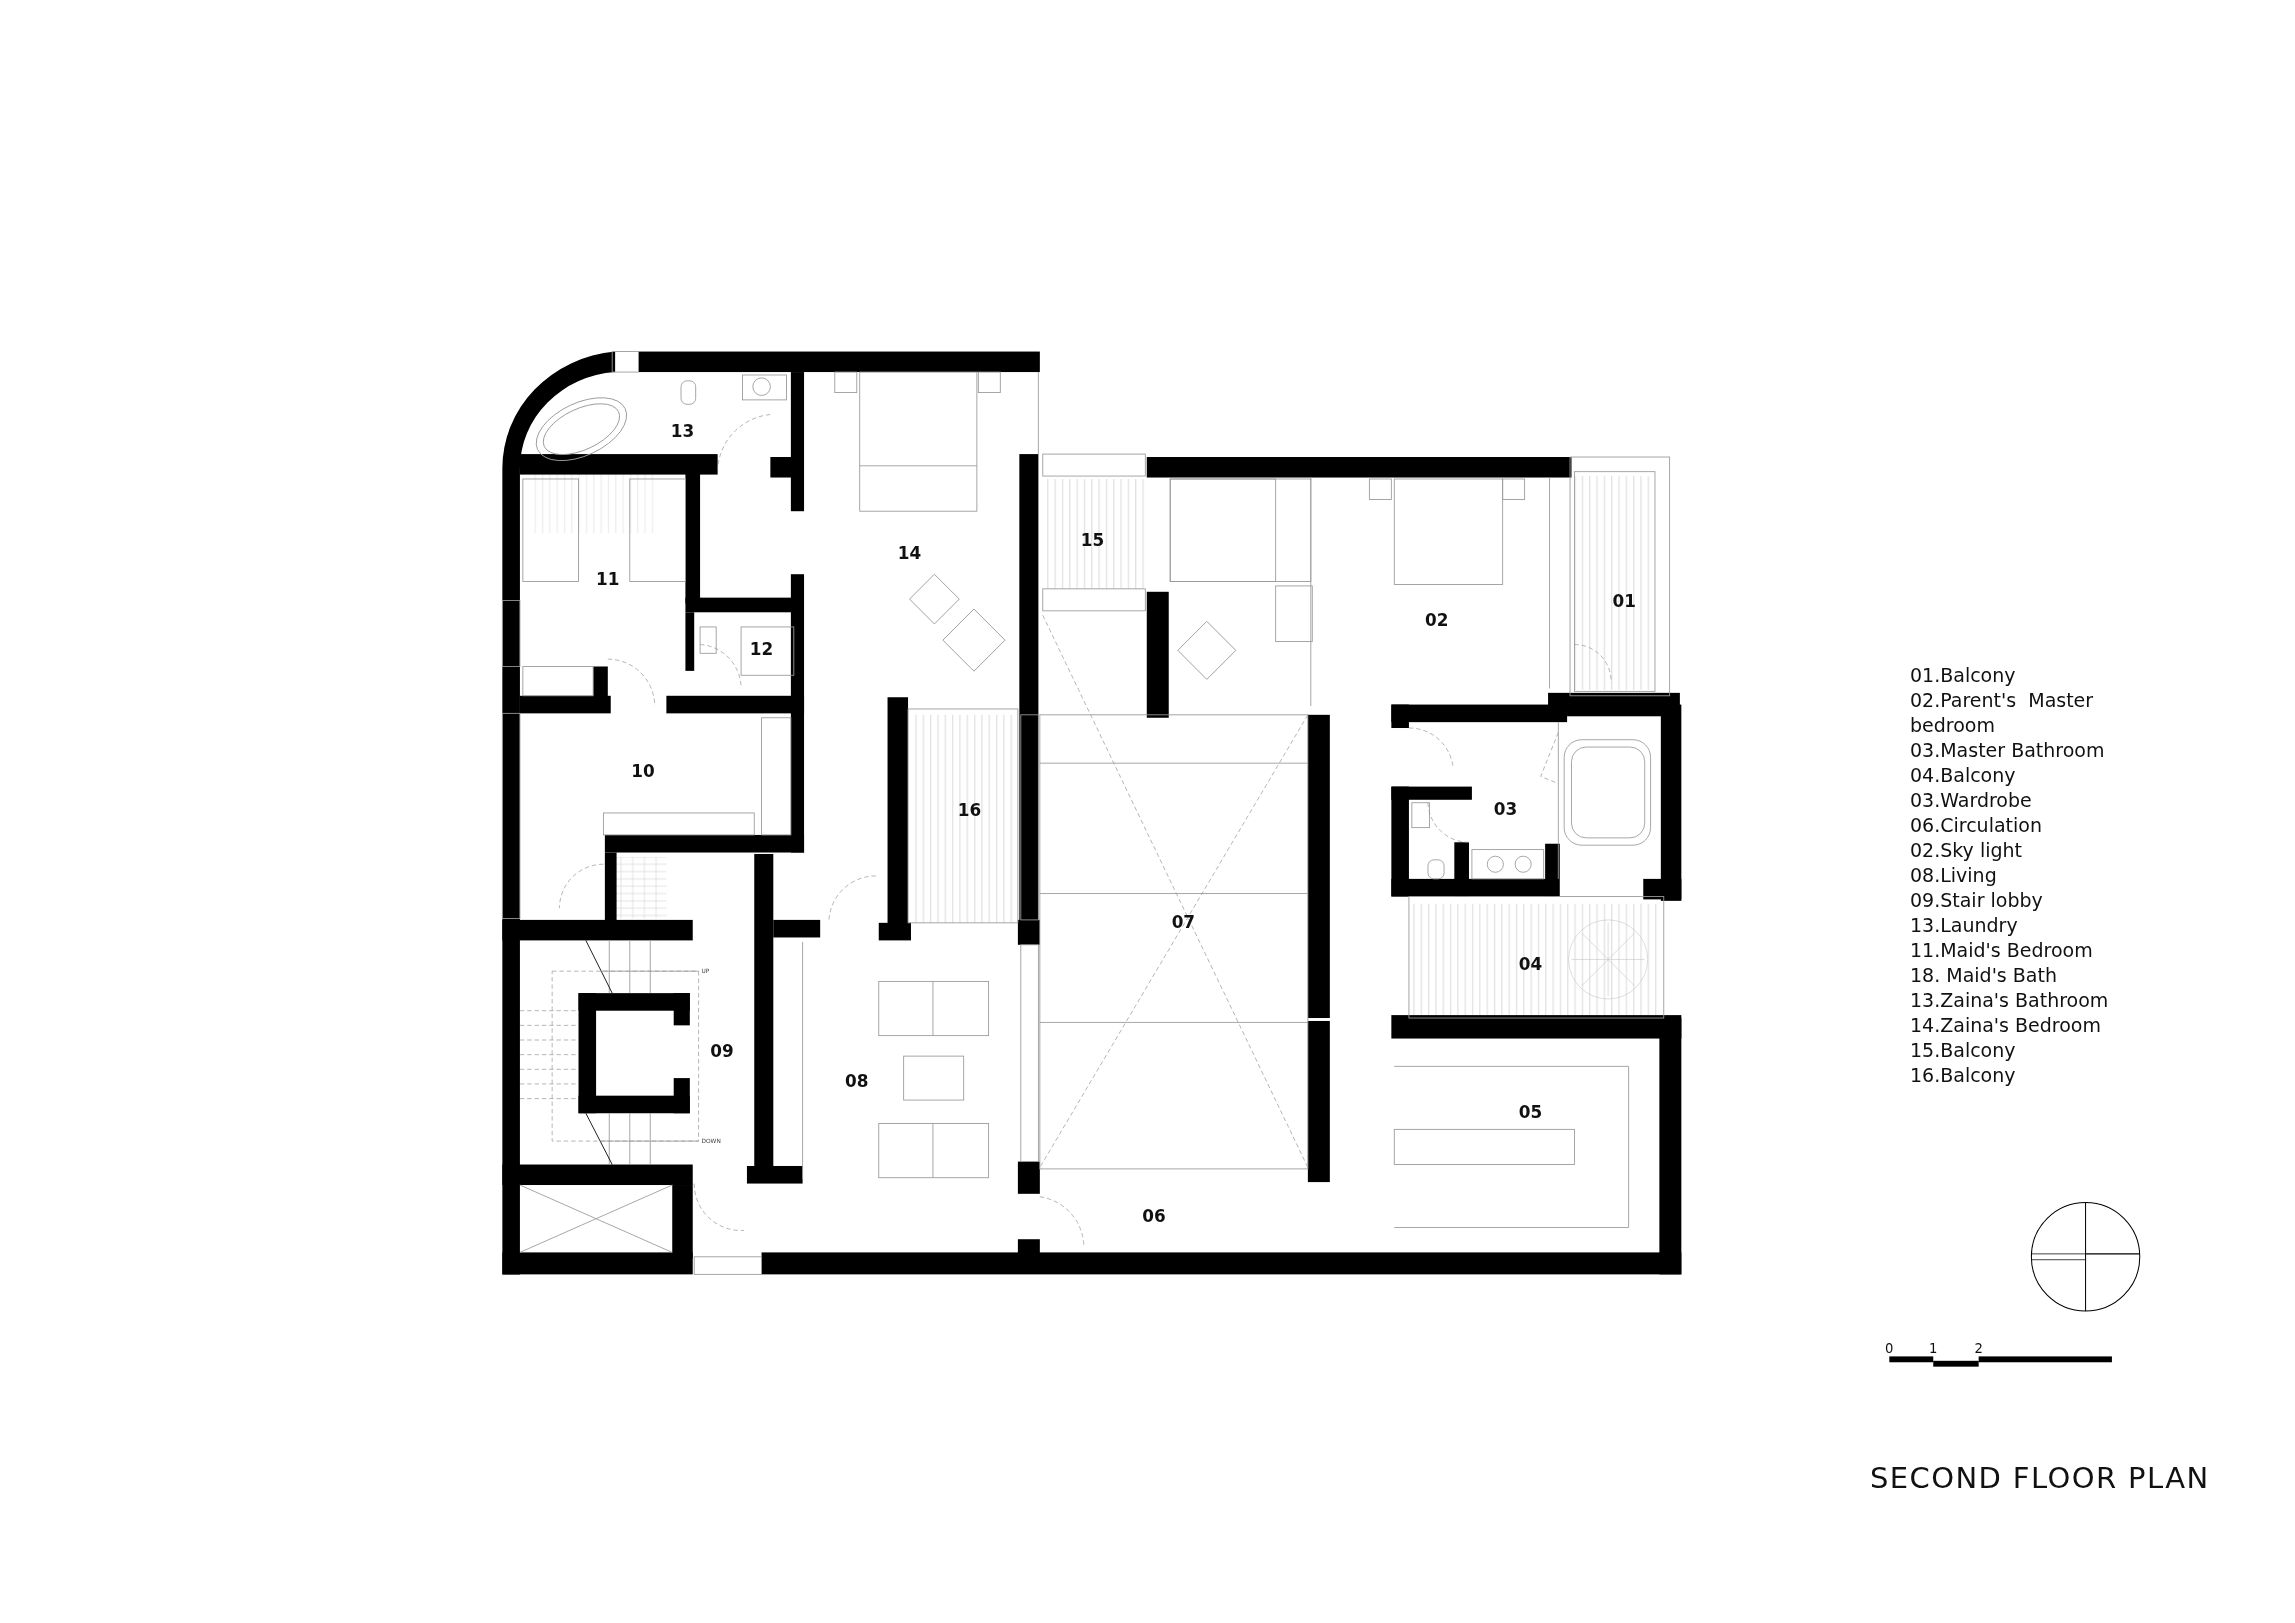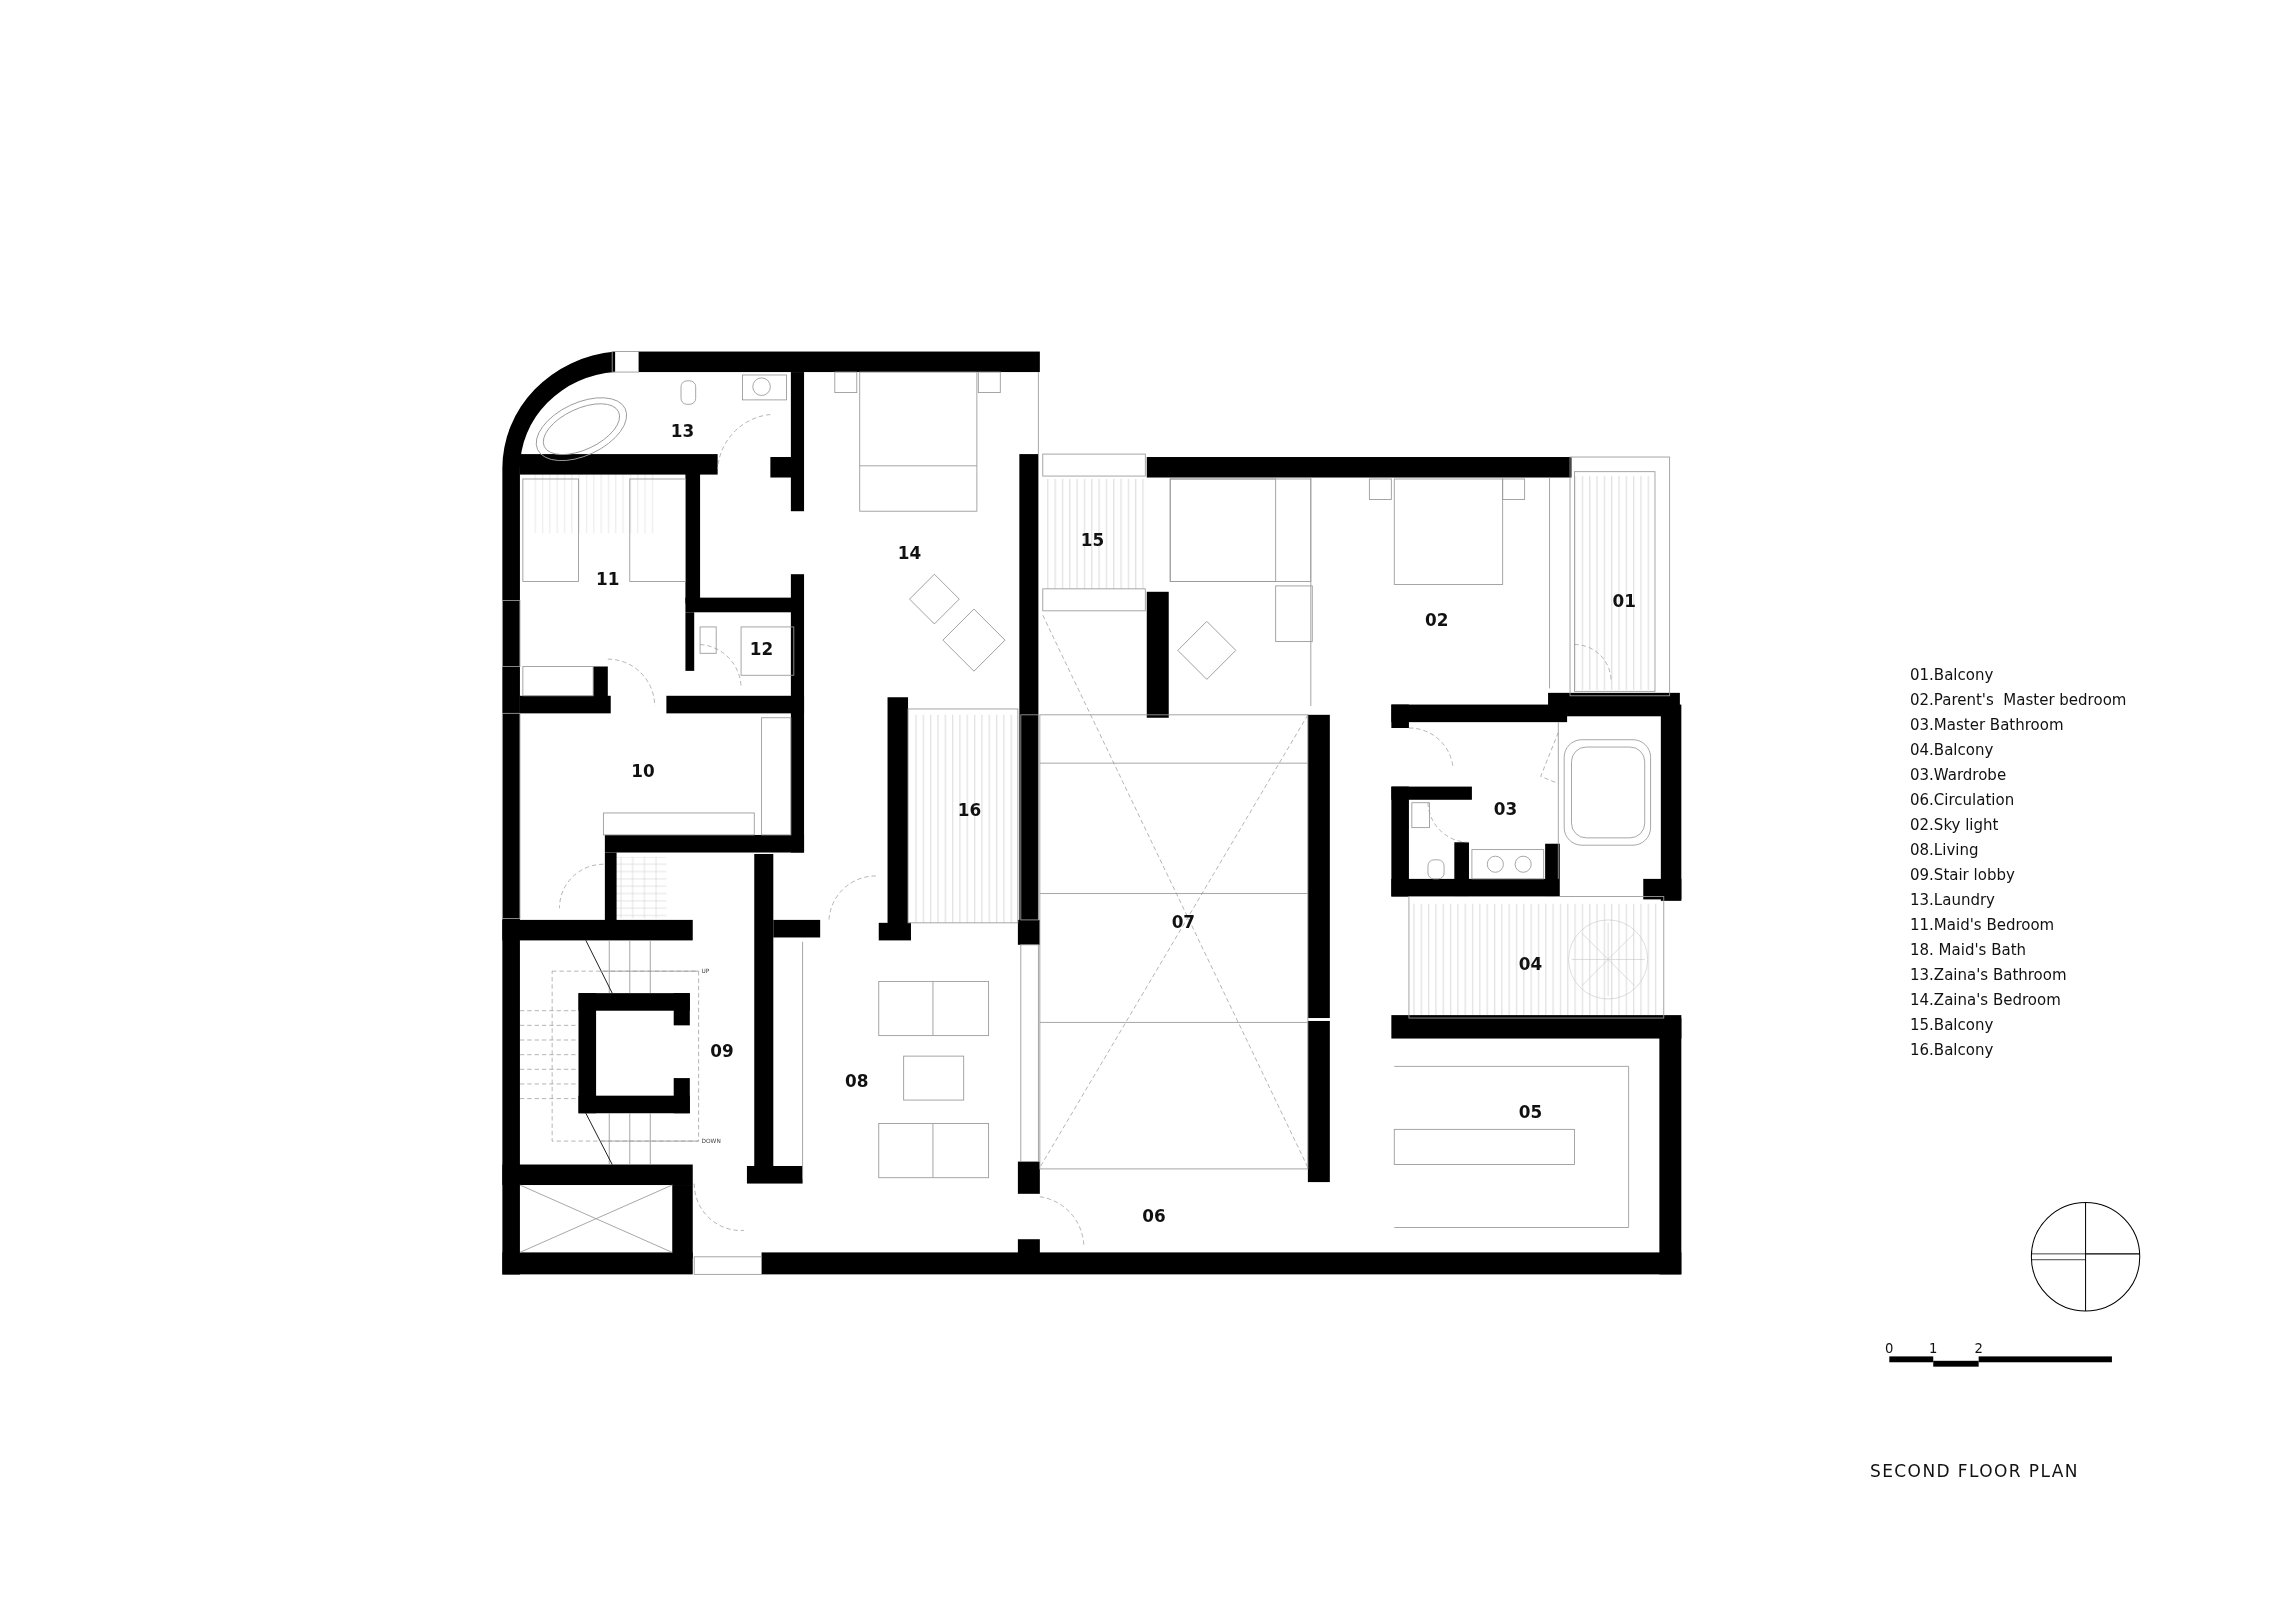--- a/index.html
+++ b/index.html
@@ -5,23 +5,23 @@
   html,body{margin:0;padding:0;background:#ffffff;}
   body{width:2295px;height:1623px;position:relative;overflow:hidden;font-family:"Liberation Sans","DejaVu Sans",sans-serif;}
   #plan{position:absolute;left:0;top:0;width:2295px;height:1623px;}
   .wall{fill:#000;}
   .thin{fill:none;stroke:#9a9a9a;stroke-width:0.6;}
   .dash{fill:none;stroke:#9a9a9a;stroke-width:0.5;stroke-dasharray:3 2;}
   .hatch{fill:none;stroke:#c4c4c4;stroke-width:0.4;}
   .line{fill:none;stroke:#000;stroke-width:0.6;}
   .room-label{font-family:"DejaVu Sans","Liberation Sans",sans-serif;font-weight:bold;font-size:11.5px;fill:#111;text-anchor:middle;dominant-baseline:middle;}
   .small{font-family:"DejaVu Sans",sans-serif;font-size:4px;fill:#444;}
-  .legend{position:absolute;left:1910px;top:663px;font-family:"DejaVu Sans",sans-serif;font-size:15px;line-height:25px;color:#111;width:250px;}
+  .legend{position:absolute;left:1910px;top:663px;font-family:"DejaVu Sans",sans-serif;font-size:19px;line-height:25px;color:#111;width:250px;}
   .legend div{white-space:pre-wrap;}
-  .title{position:absolute;left:1870px;top:1461px;font-family:"DejaVu Sans",sans-serif;font-size:17px;letter-spacing:1.4px;color:#111;}
+  .title{position:absolute;left:1870px;top:1461px;font-family:"DejaVu Sans",sans-serif;font-size:29px;letter-spacing:1.4px;color:#111;}
   .scale-label{font-family:"DejaVu Sans",sans-serif;font-size:9px;fill:#111;text-anchor:middle;}
 </style>
 </head>
 <body>
 
 <svg id="plan" viewBox="0 0 1567 1108" preserveAspectRatio="none" xmlns="http://www.w3.org/2000/svg">
 
   <defs>
     <pattern id="vh" width="5" height="10" patternUnits="userSpaceOnUse">
       <line x1="0.5" y1="0" x2="0.5" y2="10" stroke="#c9c9c9" stroke-width="0.5"></line>

